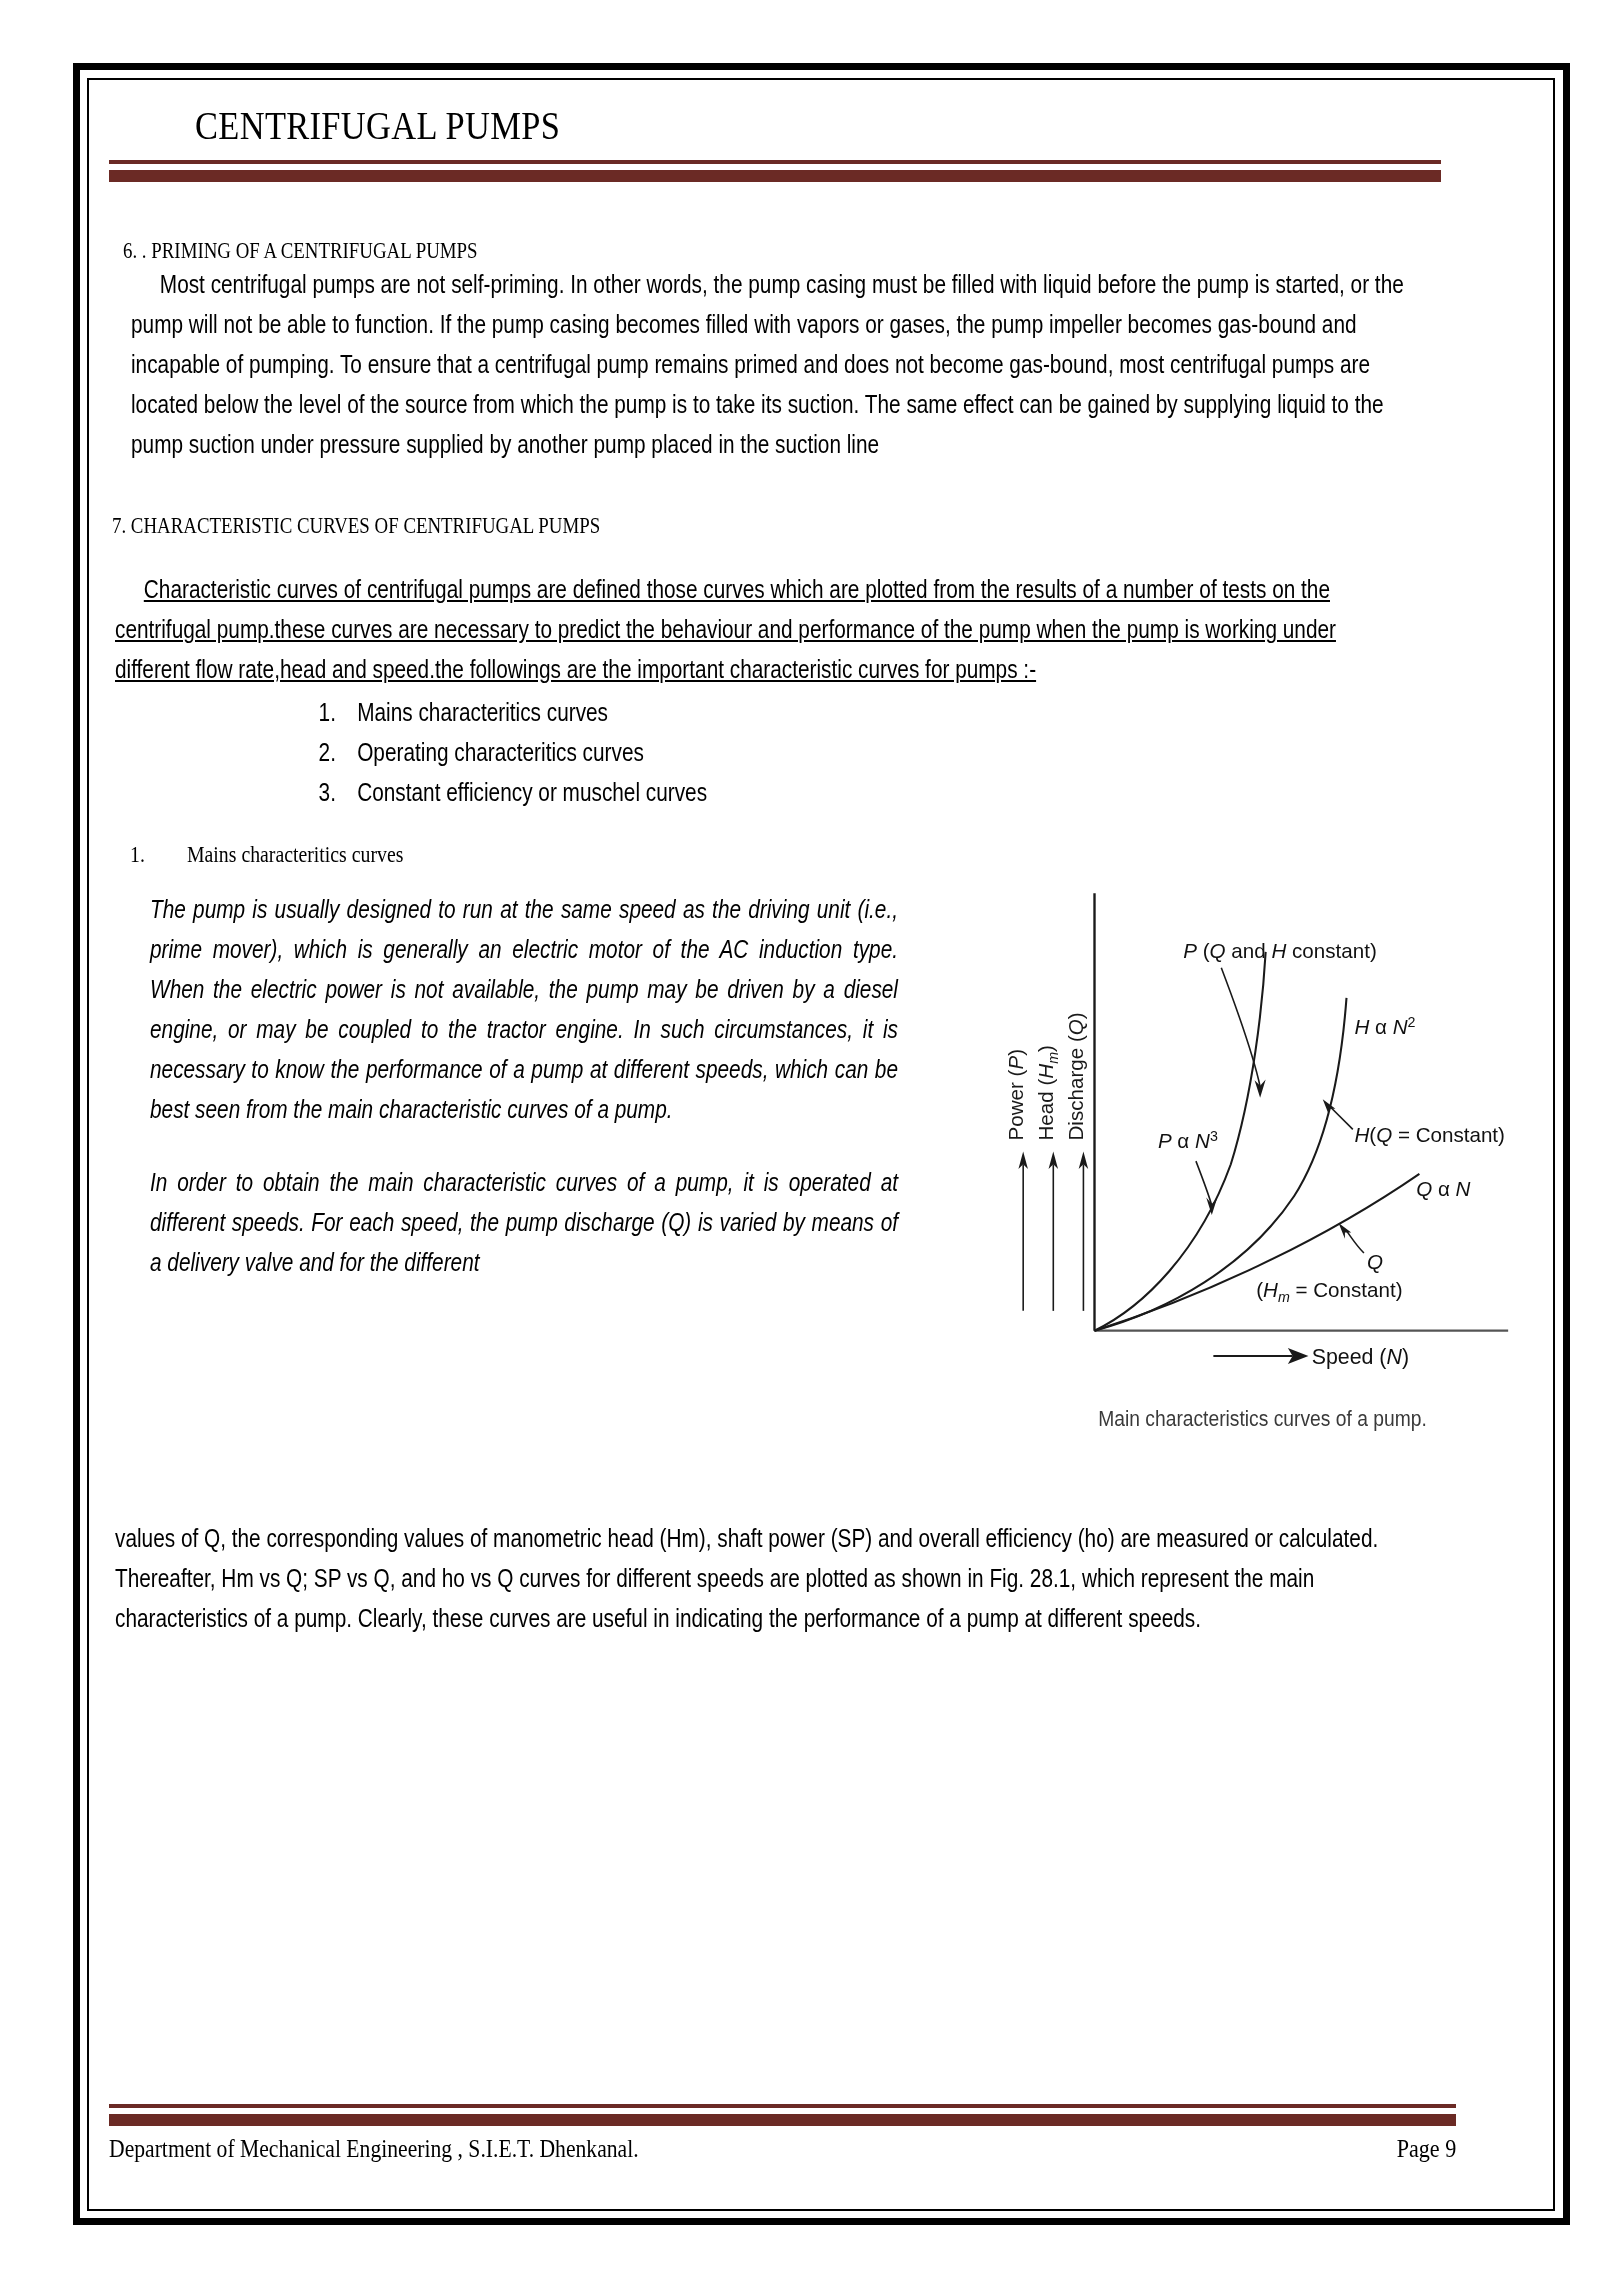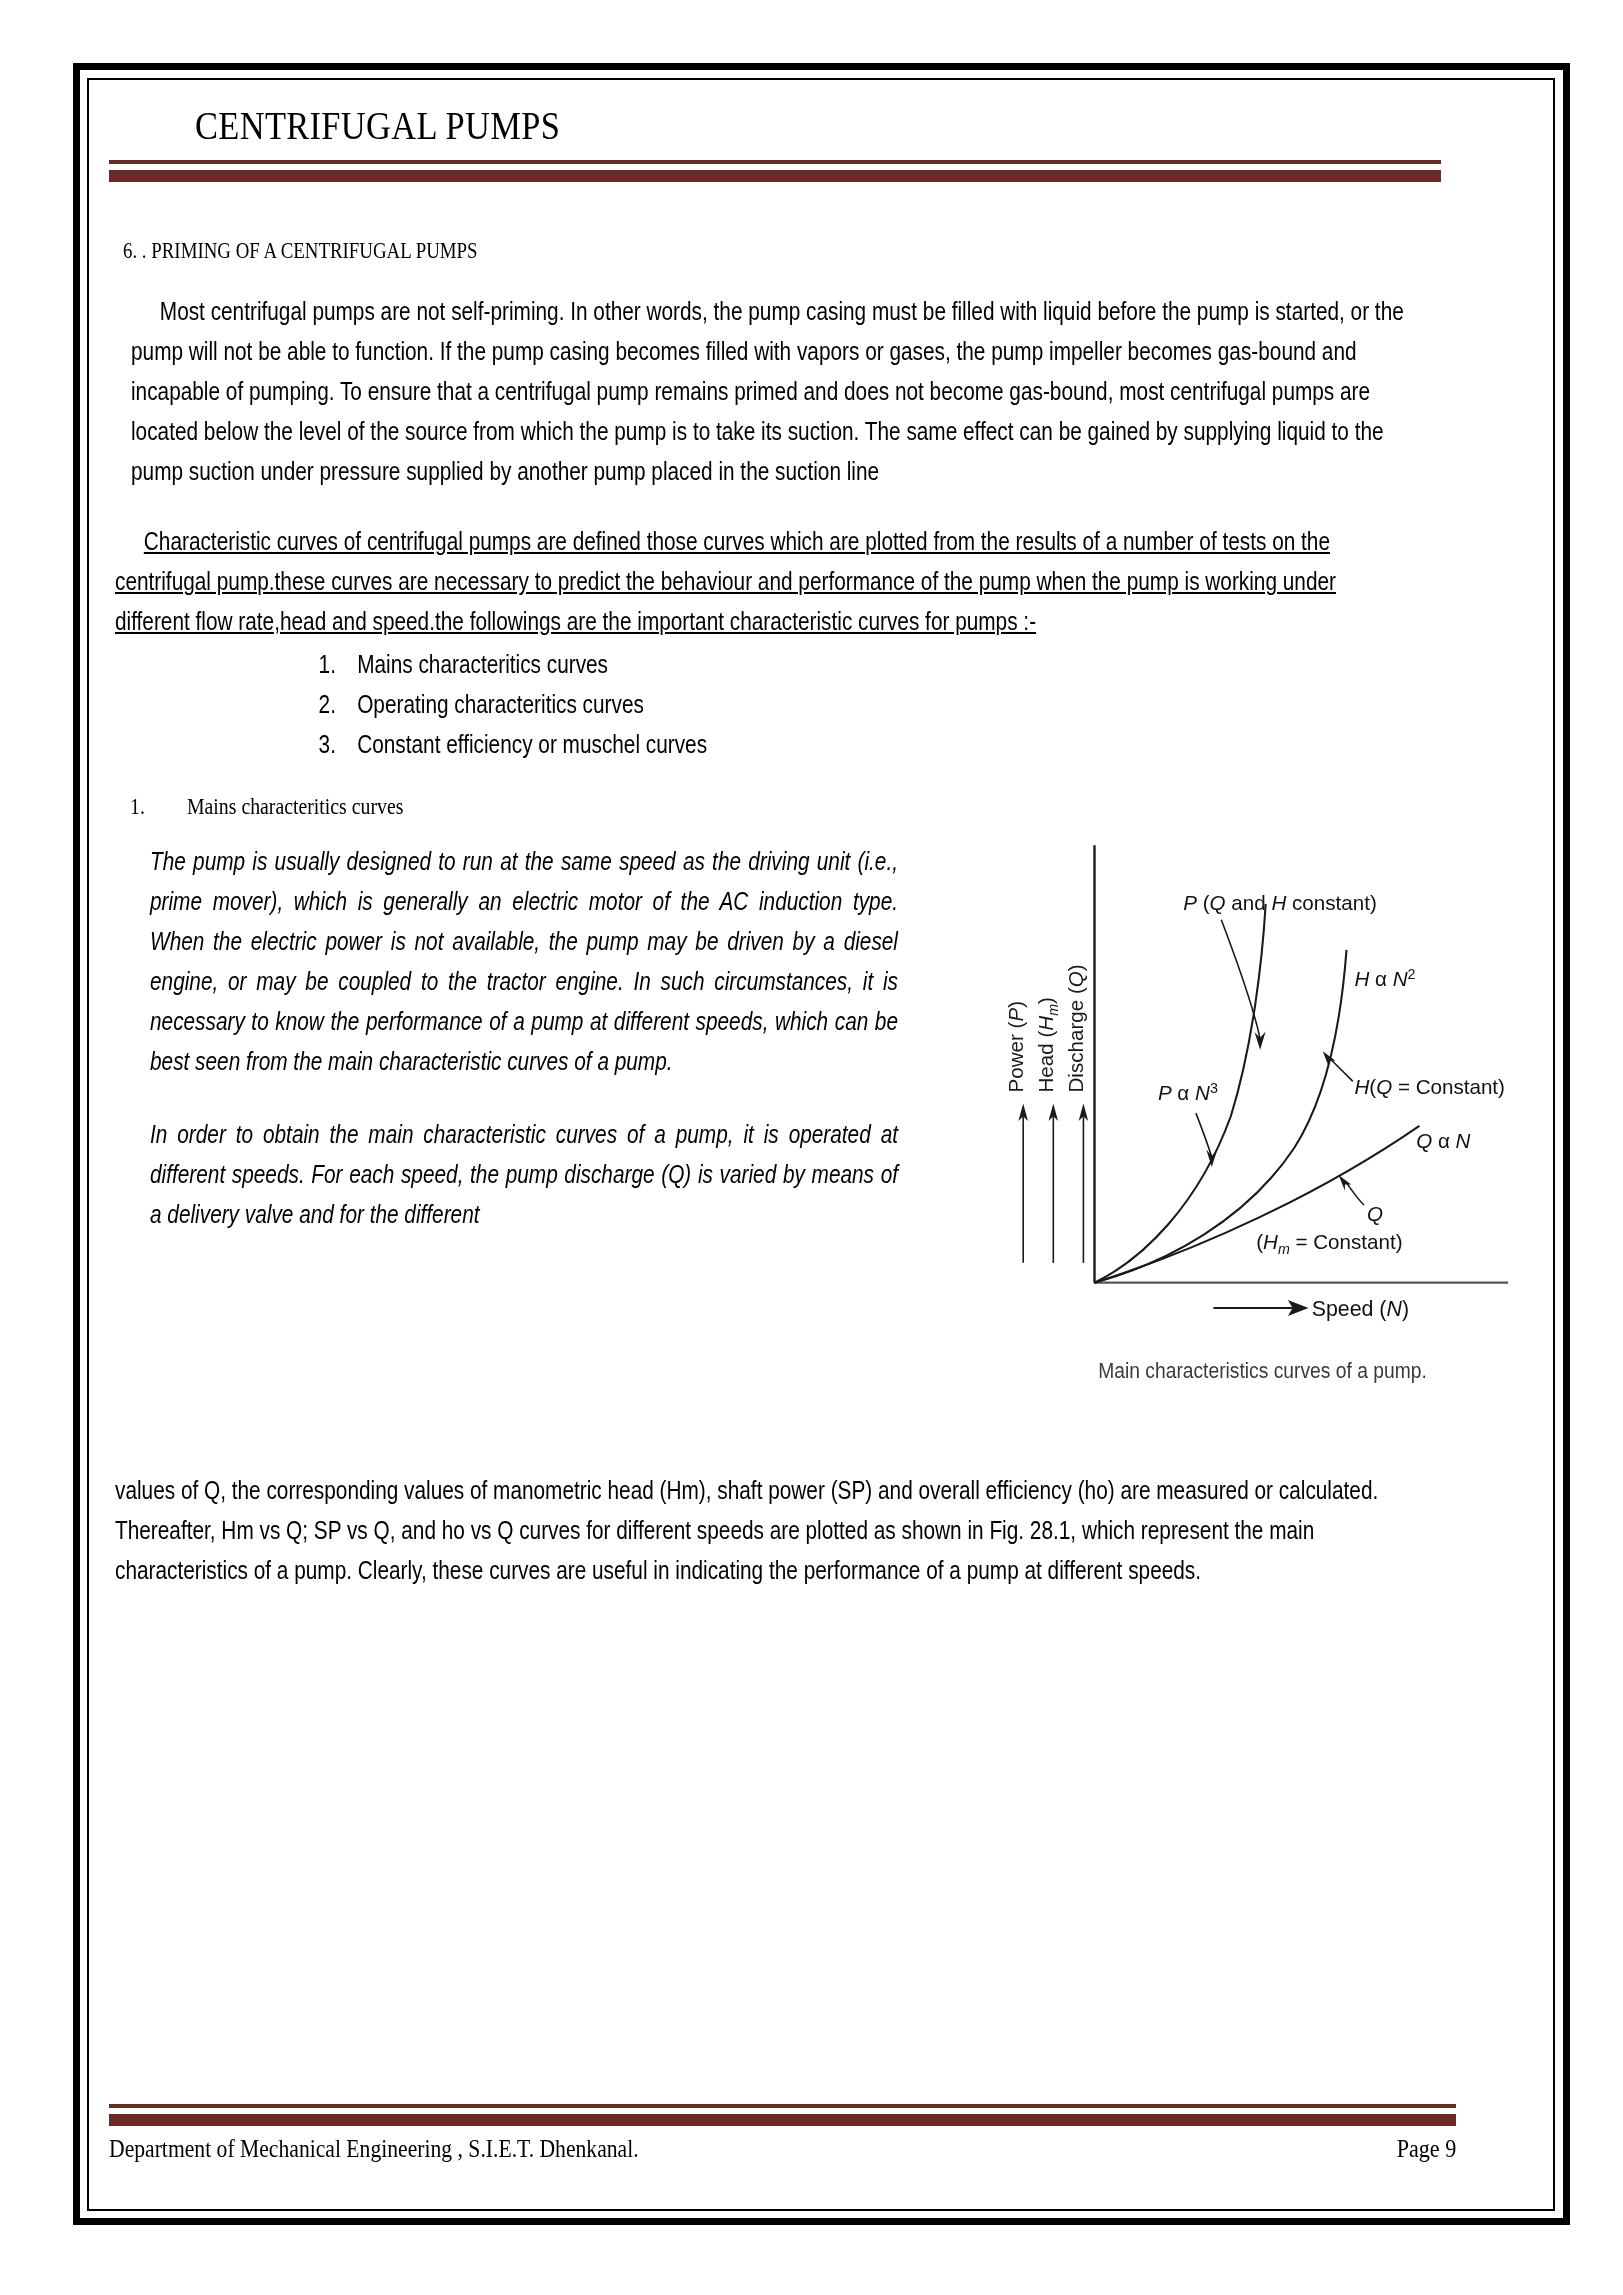--- a/index.html
+++ b/index.html
@@ -192,24 +192,27 @@
     <div class="doc-title">CENTRIFUGAL PUMPS</div>
     <div id="header-rules">
       <div class="rule-thin"></div>
       <div class="rule-gap"></div>
       <div class="rule-thick"></div>
     </div>
 
     <div style="margin-top:56px;margin-left:14.3px;">
       <div class="sec-heading">6. . PRIMING OF A  CENTRIFUGAL PUMPS</div>
     </div>
-    <div style="margin-top:27px;margin-left:22px;">
+    <div style="margin-left:22px;">
       <div class="body-text indent-first">Most centrifugal  pumps are not self-priming. In other words, the pump casing must be filled with liquid before the pump is started, or the pump will not be able to function.  If the pump casing becomes filled with vapors or gases, the pump impeller becomes gas-bound and incapable of pumping. To ensure  that a centrifugal  pump remains primed and does not become gas-bound,  most centrifugal  pumps are located below the level  of the source from which  the pump is to take its suction.  The same effect can be gained by supplying  liquid to the pump suction under  pressure supplied by another pump placed in the suction line</div>
     </div>
 
+    <div style="margin-top:49px;margin-left:3.2px;">
+      <div class="sec-heading">7. CHARACTERISTIC CURVES OF CENTRIFUGAL PUMPS</div>
+    </div>
     <div style="margin-top:30px;margin-left:6.3px;text-decoration:underline;">
       <div class="body-text indent-first">Characteristic curves of centrifugal  pumps are defined those curves  which are plotted from the results of a number  of tests on the centrifugal  pump.these  curves are necessary to predict the behaviour  and performance of the pump when  the pump is working  under different flow rate,head and speed.the followings  are the important characteristic  curves for pumps :-</div>
     </div>
 
     <ol class="num-list">
       <li>
         <span class="num">1.</span>
         <span>Mains characteritics  curves</span>
       </li>
       <li>

